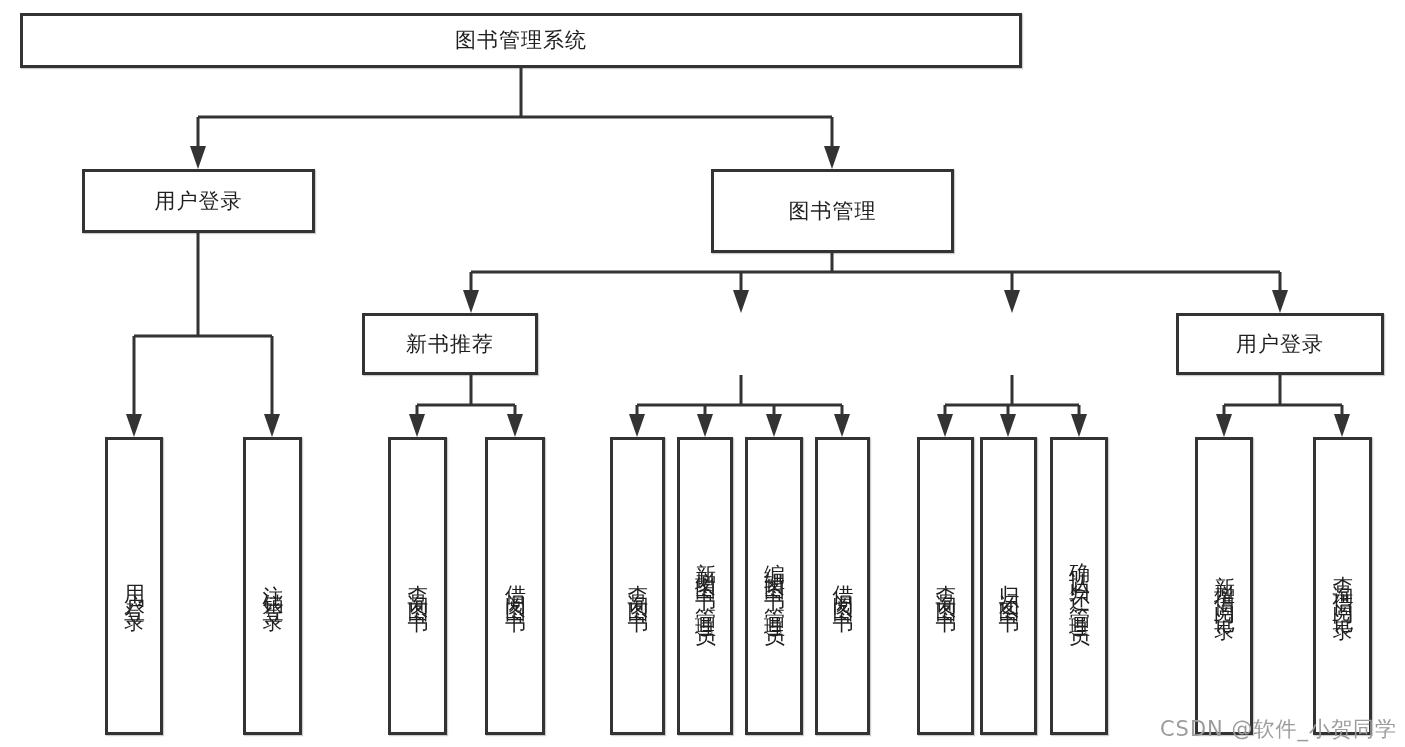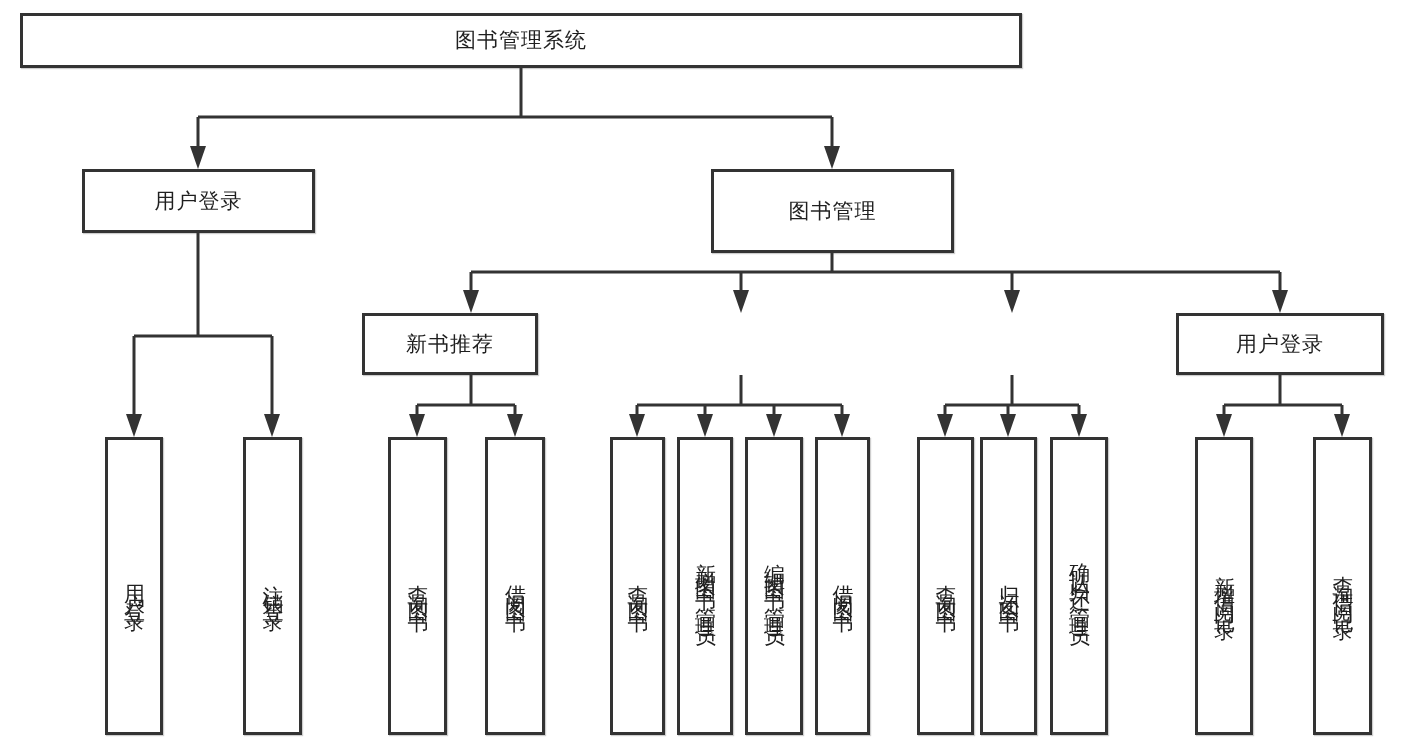--- a/index.html
+++ b/index.html
@@ -117,13 +117,14 @@
   <div class="node v" style="left:745px;top:437px;width:58px;height:298px">编辑图书（管理员）</div>
   <div class="node v" style="left:815px;top:437px;width:55px;height:298px">借阅图书</div>
 
   <div class="node v" style="left:917px;top:437px;width:57px;height:298px">查询图书</div>
   <div class="node v" style="left:980px;top:437px;width:57px;height:298px">归还图书</div>
   <div class="node v" style="left:1050px;top:437px;width:58px;height:298px">确认归还（管理员）</div>
 
   <div class="node v" style="left:1195px;top:437px;width:58px;height:298px">新增借阅记录</div>
   <div class="node v" style="left:1313px;top:437px;width:59px;height:298px">查询借阅记录</div>
 
+  <div class="watermark">CSDN @软件_小贺同学</div>
 </div>
 
 </body></html>

